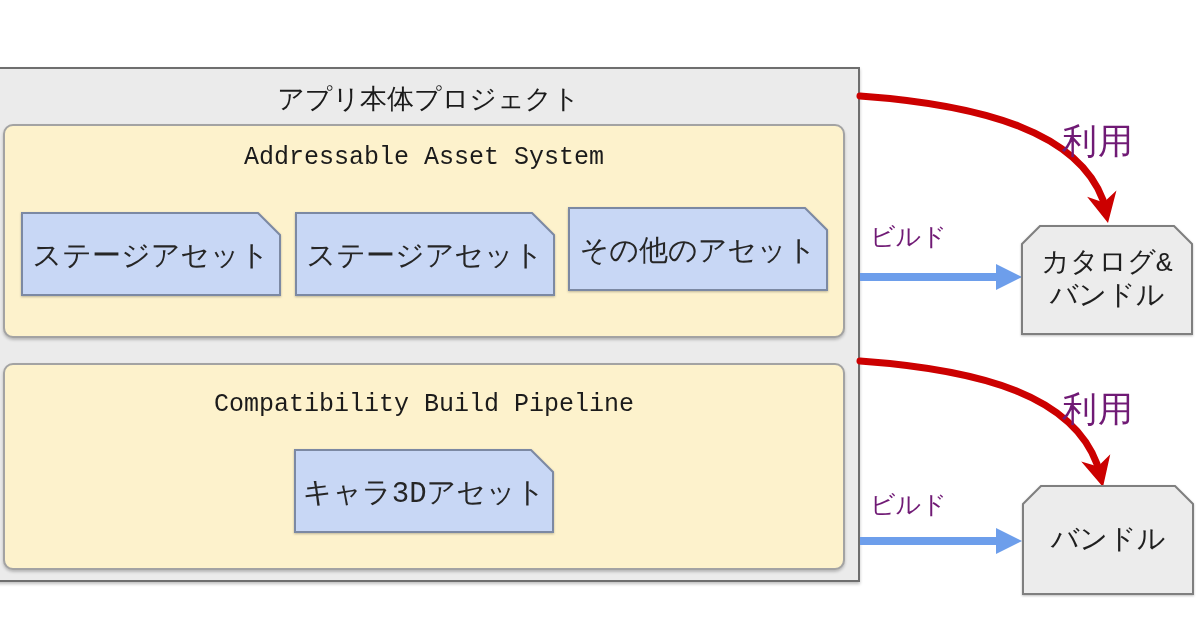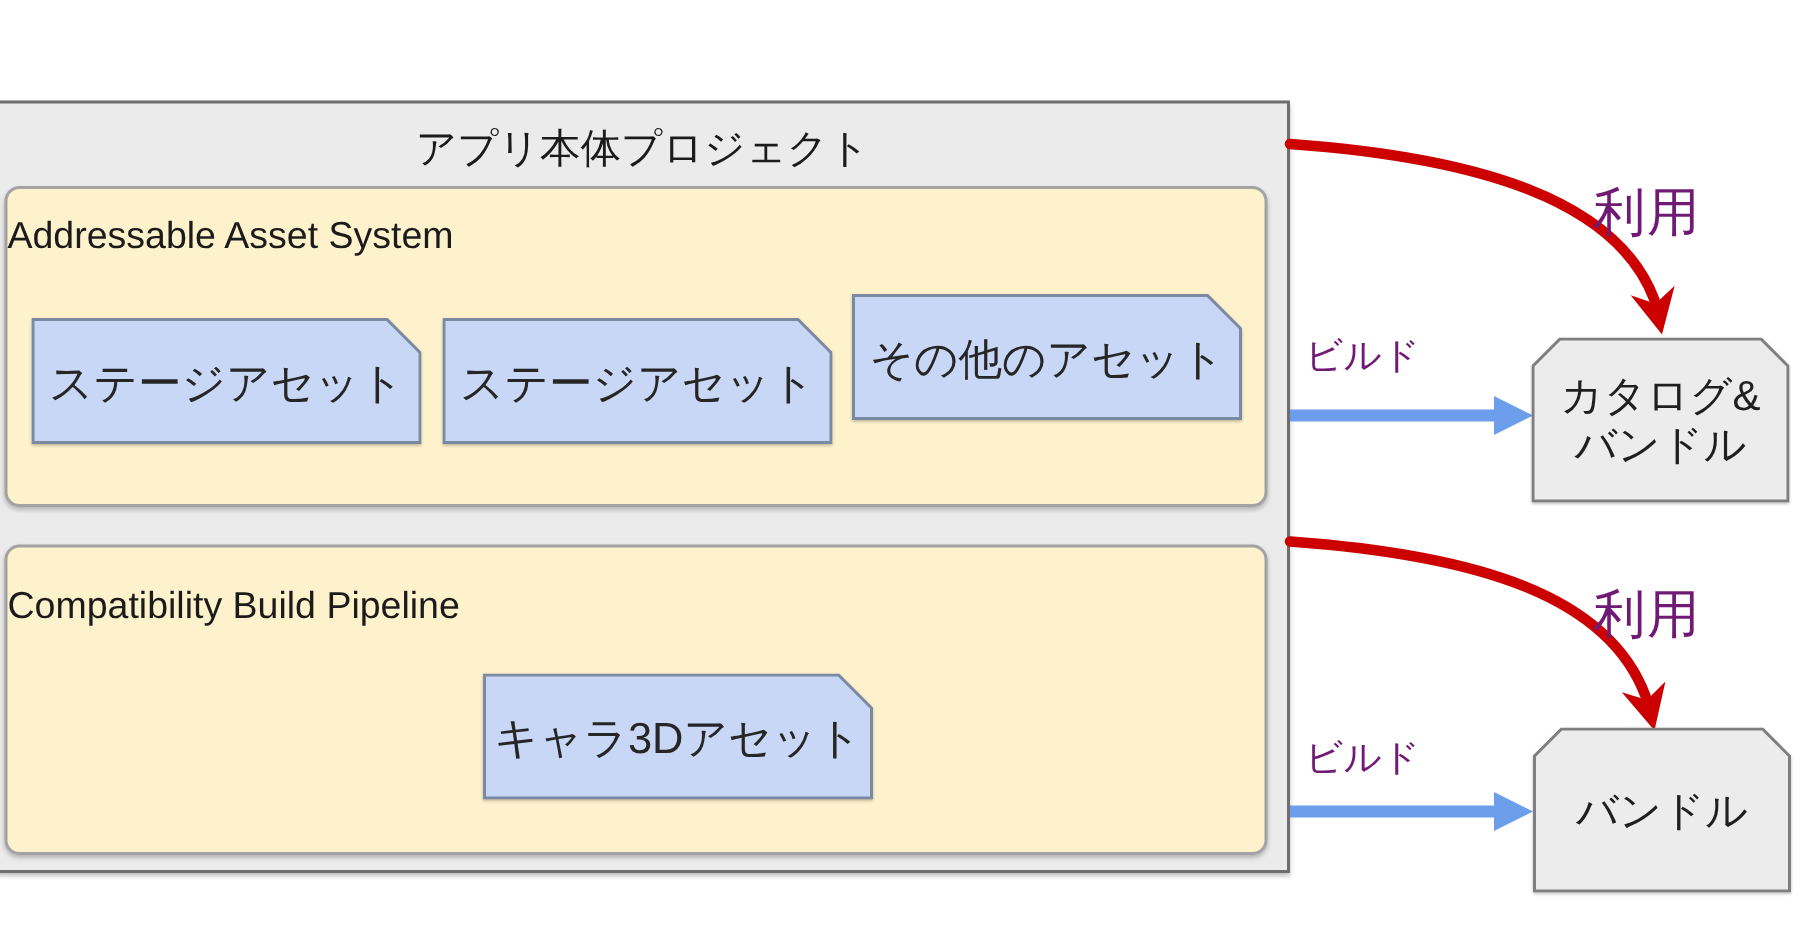--- a/index.html
+++ b/index.html
@@ -1,56 +1,56 @@
 <!DOCTYPE html>
 <html><head>
 <meta charset="utf-8">
 <style>
   * { margin:0; padding:0; box-sizing:border-box; }
   html,body { background:#ffffff; }
   .canvas {
     position:relative; width:1200px; height:628px; background:#ffffff;
     overflow:hidden;
-    font-family:Liberation Sans, sans-serif;
+    font-family:Liberation Mono, monospace;
   }
   
   .container {
     position:absolute; left:-3px; top:67px; width:863px; height:515px;
     background:#ebebeb; border:2px solid #6e6e6e;
     box-shadow:0 2px 3px rgba(0,0,0,.25);
   }
   .container-title {
     position:absolute; left:0; right:0; top:12px; text-align:center;
     font-size:27px; color:#1b1b1b;
   }
   
   .section {
     position:absolute; left:4px; width:842px;
     background:#fdf2cc; border:2px solid #a3a3a3; border-radius:10px;
     box-shadow:0 2px 3px rgba(0,0,0,.22);
   }
   .section-a { top:55px; height:214px; }
   .section-c { top:294px; height:207px; }
   .section-title {
-    position:absolute; left:0; right:0; 
+    position:absolute; left:0; right:0; text-align:center;
     font-size:25px; color:#1b1b1b;
   }
   .section-a .section-title { top:17px; }
   .section-c .section-title { top:25px; }
   
   .asset-card { position:absolute; width:260px; height:88px; }
   .asset-card svg { position:absolute; left:0; top:0; filter:drop-shadow(0 1px 1px rgba(0,0,0,.25)); }
   .asset-card .asset-label {
     position:absolute; inset:0; display:flex; align-items:center; justify-content:center;
     font-size:29px; color:#262626; white-space:nowrap;
   }
   .card-1 { left:16px;  top:86px; }
   .card-2 { left:290px; top:86px; }
-  .card-3 { left:563px; top:70px;padding-left:34px; }
-  .card-4 { left:289px; top:84px;margin-left:28px; }
+  .card-3 { left:563px; top:81px;padding-left:34px; }
+  .card-4 { left:289px; top:84px; }
   
   .output-box { position:absolute; width:172px; height:110px; }
   .output-box svg { position:absolute; left:0; top:0; filter:drop-shadow(0 1px 1px rgba(0,0,0,.25)); }
   .output-box .output-label {
     position:absolute; inset:0; display:flex; flex-direction:column;
     align-items:center; justify-content:center;
     font-size:28px; line-height:33px; color:#1f1f1f; text-align:center; white-space:nowrap;
   }
   .output-catalog { left:1021px; top:225px; }
   .output-bundle  { left:1022px; top:485px; }

